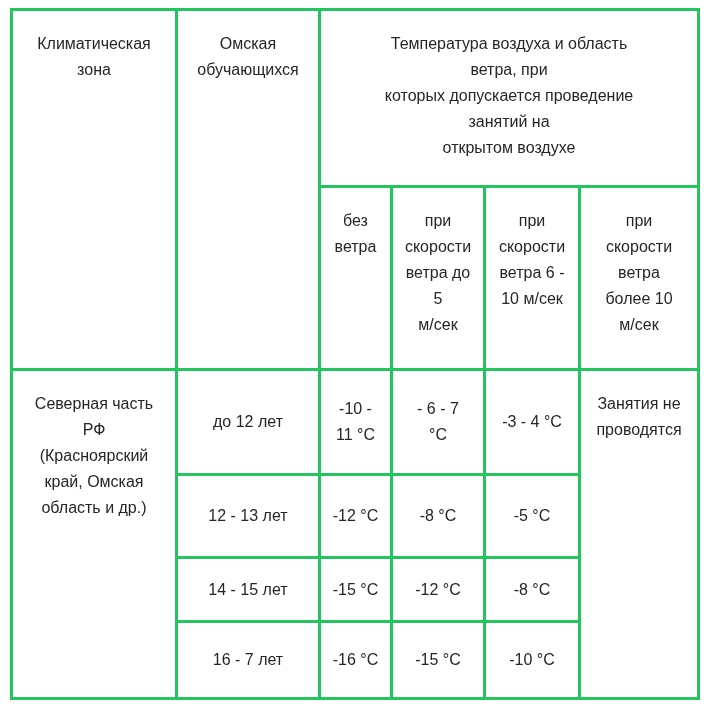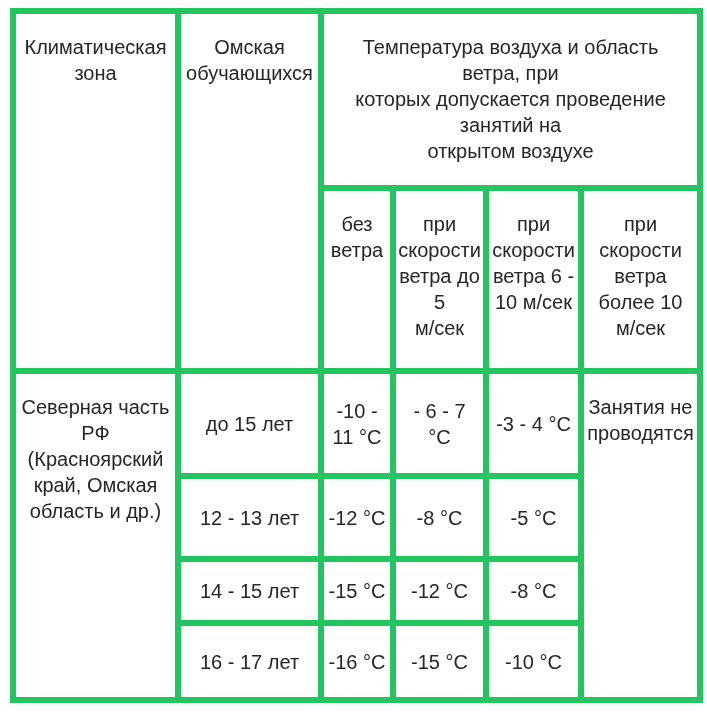--- a/index.html
+++ b/index.html
@@ -18,23 +18,23 @@
   table.cond-table {
     position: absolute;
     left: 10px;
     top: 8px;
     width: 687px;
     border-collapse: collapse;
     table-layout: fixed;
   }
   table.cond-table th,
   table.cond-table td {
-    border: 6px solid #22c55e;
+    border: 3px solid #22c55e;
     color: #262626;
-    font-size: 20px;
+    font-size: 16px;
     font-weight: normal;
     line-height: 26px;
     text-align: center;
     white-space: pre-line;
     padding: 0 2px;
     vertical-align: middle;
     overflow: hidden;
   }
   table.cond-table th {
     vertical-align: top;
@@ -94,21 +94,21 @@
 ветра
 более 10
 м/сек</th>
       </tr>
       <tr class="data-row-1">
         <td rowspan="4" class="v-top">Северная часть
 РФ
 (Красноярский
 край, Омская
 область и др.)</td>
-        <td>до 15 лет</td>
+        <td>до 12 лет</td>
         <td>-10 -
 11 °C</td>
         <td>- 6 - 7
 °C</td>
         <td>-3 - 4 °C</td>
         <td rowspan="4" class="v-top">Занятия не
 проводятся</td>
       </tr>
       <tr class="data-row-2">
         <td>12 - 13 лет</td>
@@ -116,20 +116,20 @@
         <td>-8 °C</td>
         <td>-5 °C</td>
       </tr>
       <tr class="data-row-3">
         <td>14 - 15 лет</td>
         <td>-15 °C</td>
         <td>-12 °C</td>
         <td>-8 °C</td>
       </tr>
       <tr class="data-row-4">
-        <td>16 - 17 лет</td>
+        <td>16 - 7 лет</td>
         <td>-16 °C</td>
         <td>-15 °C</td>
         <td>-10 °C</td>
       </tr>
     </tbody>
   </table>
 </div>
 
 </body></html>

